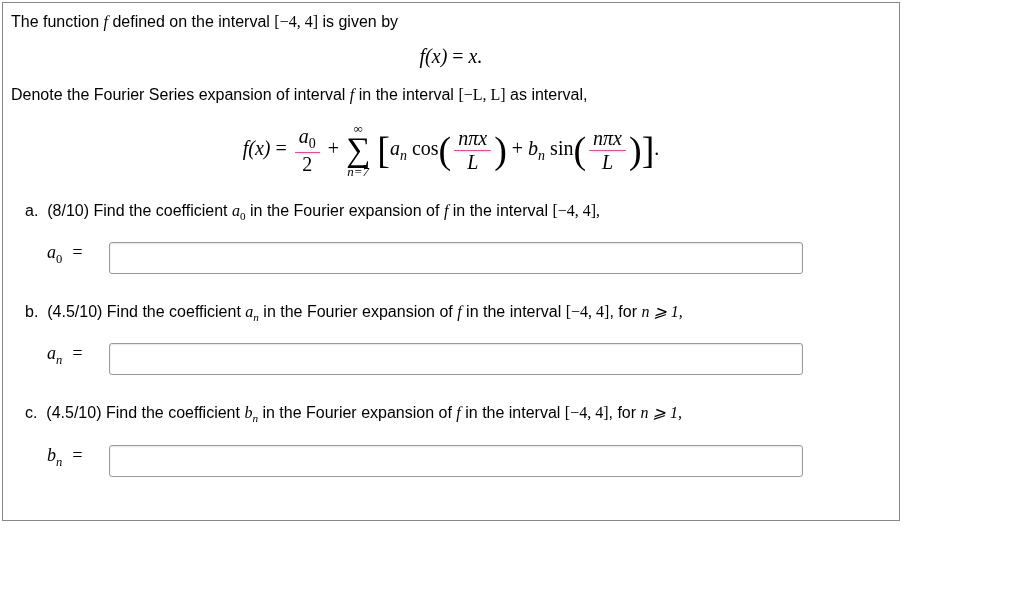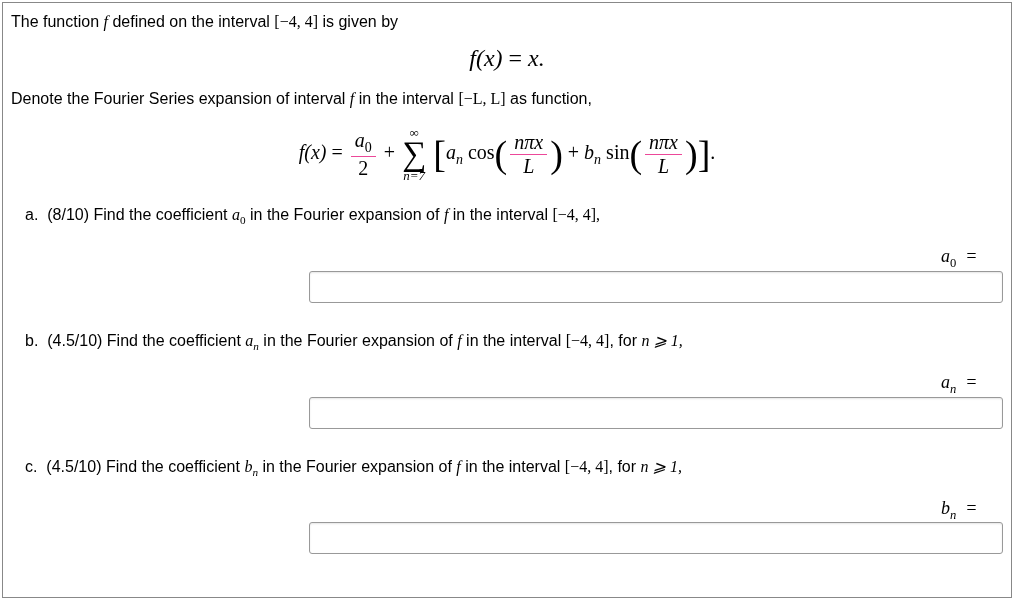--- a/index.html
+++ b/index.html
@@ -3,53 +3,52 @@
   <meta charset="utf-8">
   <style>
     body {
       margin: 0;
       padding: 0;
       font-family: Arial, Helvetica, sans-serif;
       font-size: 16px;
       background: white;
     }
     .container {
-      width: 1010px;
+      width: 898px;
       border: 1px solid #888;
       margin: 2px;
       padding: 2px 8px 15px 8px;
       box-sizing: border-box;
     }
     .intro-line {
       margin: 8px 0 10px 0;
     }
     .formula-display {
       text-align: center;
       margin: 14px 0 18px 0;
       font-family: 'Times New Roman', serif;
-      font-size: 24px;
+      font-size: 20px;
       font-style: italic;
     }
     .fourier-display {
       text-align: center;
       margin: 18px 0 24px 0;
       font-family: 'Times New Roman', serif;
       font-size: 20px;
     }
     .part {
       margin: 14px 0 0 14px;
     }
     .part-text {
       margin-bottom: 20px;
     }
     .answer-row {
       display: flex;
-      align-items: flex-end;
+      align-items: flex-start;
       margin: 18px 0 28px 22px;
-      flex-direction: column;
     }
     .coef-label {
       font-family: 'Times New Roman', serif;
       font-style: italic;
       font-size: 18px;
       margin-right: 10px;
       min-width: 52px;
     }
     input.answer {
       width: 680px;
@@ -110,21 +109,21 @@
 
   <div class="intro-line">
     <span>The function </span><span class="mi">f</span><span> defined on the interval </span><span class="mn">[−4, 4]</span><span> is given by</span>
   </div>
 
   <div class="formula-display">
     <span class="mi">f(x)</span><span class="mn"> = </span><span class="mi">x.</span>
   </div>
 
   <div class="intro-line">
-    <span>Denote the Fourier Series expansion of interval </span><span class="mi">f</span><span> in the interval </span><span class="mn">[−L, L]</span><span> as function,</span>
+    <span>Denote the Fourier Series expansion of interval </span><span class="mi">f</span><span> in the interval </span><span class="mn">[−L, L]</span><span> as interval,</span>
   </div>
 
   <div class="fourier-display">
     <span class="mi">f(x)</span><span class="mn"> = </span>
     <span class="frac">
       <span class="num"><span class="mi">a</span><span class="subn">0</span></span>
       <span class="den mn">2</span>
     </span>
     <span class="mn"> + </span>
     <span class="sum-wrap">

